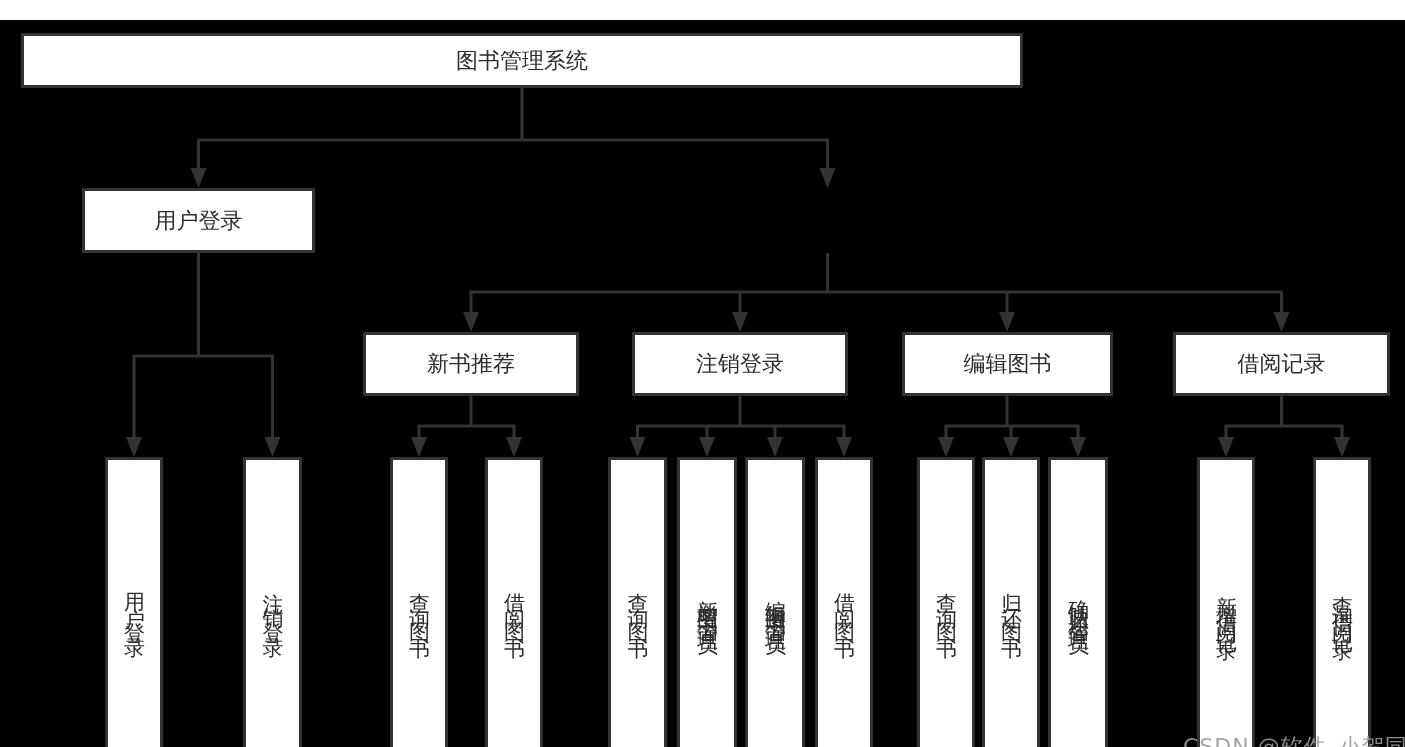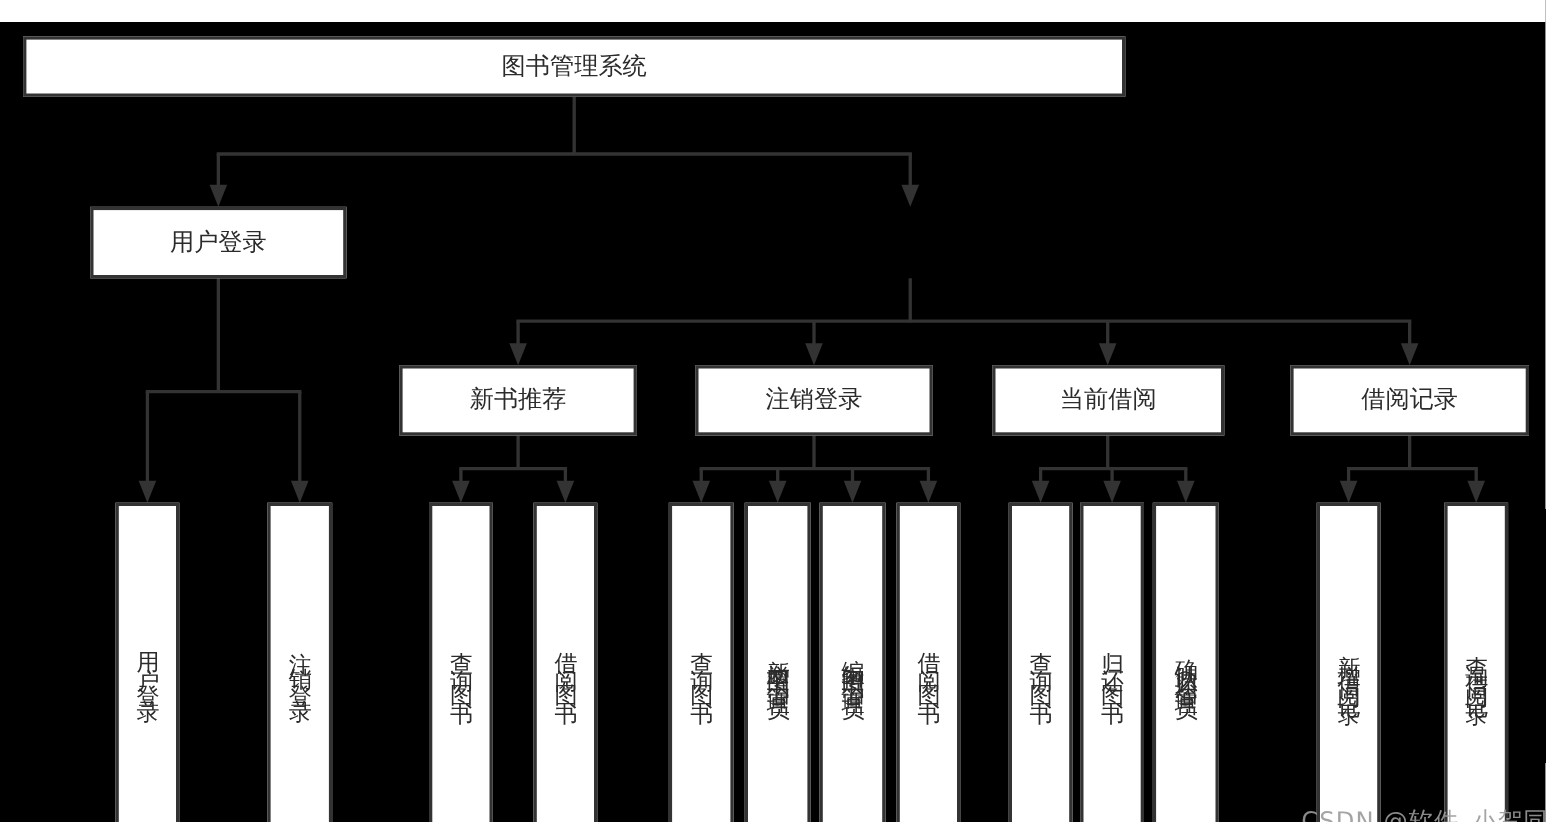--- a/index.html
+++ b/index.html
@@ -100,21 +100,21 @@
     <span>用户登录</span>
   </div>
 
   <div class="box" style="left:363px;top:312px;width:216px;height:64px">
     <span>新书推荐</span>
   </div>
   <div class="box" style="left:632px;top:312px;width:216px;height:64px">
     <span>注销登录</span>
   </div>
   <div class="box" style="left:902px;top:312px;width:211px;height:64px">
-    <span>当前借阅</span>
+    <span>编辑图书</span>
   </div>
   <div class="box" style="left:1173px;top:312px;width:217px;height:64px">
     <span>借阅记录</span>
   </div>
 
   <div class="box leaf" style="left:105px;top:437px;width:58px;height:297px">
     <span class="vtext sp4">用户登录</span>
   </div>
   <div class="box leaf" style="left:243px;top:437px;width:59px;height:297px">
     <span class="vtext sp4">注销登录</span>

